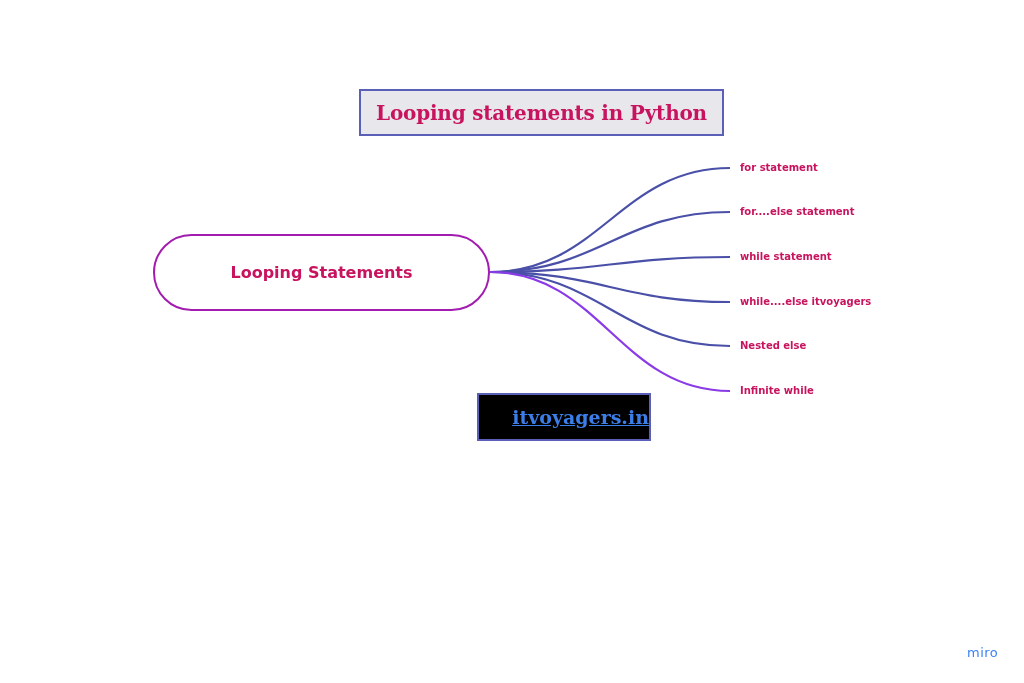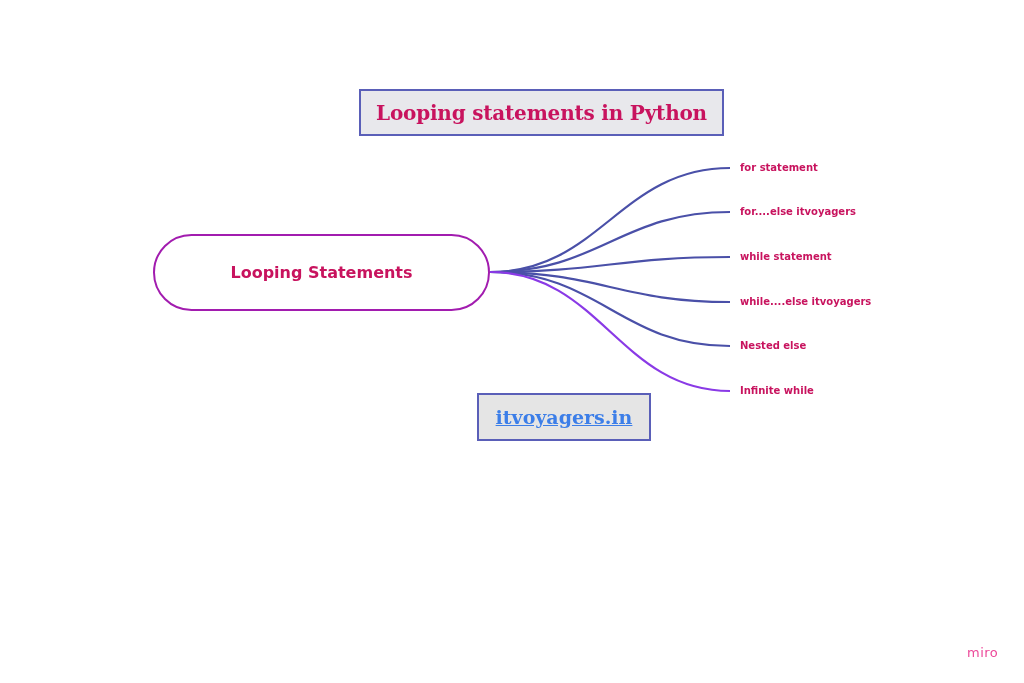--- a/index.html
+++ b/index.html
@@ -24,30 +24,30 @@
     display: flex; align-items: center; justify-content: center;
   }
   .root-text { font-weight: bold; font-size: 16px; color: #c8135e; }
   svg.links { position: absolute; left: 0; top: 0; }
   .branch-label {
     position: absolute; left: 740px; font-weight: bold; font-size: 10px;
     color: #c8135e; line-height: 20px; white-space: nowrap;
   }
   .link-box {
     position: absolute; left: 477px; top: 393px; width: 174px; height: 48px;
-    background: #e5e5e5; border: 2px solid #5a5fb8; box-sizing: border-box;
-    display: flex; align-items: center; justify-content: center;
+    background: #000000; border: 2px solid #5a5fb8; box-sizing: border-box;
+    display: flex; align-items: center; justify-content: flex-end;
   }
   .link-text {
     font-family: "DejaVu Serif", serif; font-weight: bold; font-size: 19px;
     color: #3c7ee8; text-decoration: underline; cursor: pointer;
   }
   .watermark {
     position: absolute; left: 967px; top: 645px; font-size: 13px;
-    color: #ec4899; letter-spacing: 0.5px;
+    color: #3b82f6; letter-spacing: 0.5px;
   }
 </style>
 </head>
 <body>
 
 <div class="title-box">
   <span class="title-text">Looping statements in Python</span>
 </div>
 
 <svg class="links" width="1024" height="683">
@@ -57,21 +57,21 @@
   <path d="M490 272 C 600 272, 620 302, 730 302" fill="none" stroke="#4a50a8" stroke-width="2.2"></path>
   <path d="M490 272 C 600 272, 620 346, 730 346" fill="none" stroke="#4a50a8" stroke-width="2.2"></path>
   <path d="M490 272 C 600 272, 620 391, 730 391" fill="none" stroke="#8a3ae6" stroke-width="2.2"></path>
 </svg>
 
 <div class="root-node">
   <span class="root-text">Looping Statements</span>
 </div>
 
 <div class="branch-label" style="top:158px;">for statement</div>
-<div class="branch-label" style="top:202px;">for....else itvoyagers</div>
+<div class="branch-label" style="top:202px;">for....else statement</div>
 <div class="branch-label" style="top:247px;">while statement</div>
 <div class="branch-label" style="top:292px;">while....else itvoyagers</div>
 <div class="branch-label" style="top:336px;">Nested else</div>
 <div class="branch-label" style="top:381px;">Infinite while</div>
 
 <div class="link-box">
   <span class="link-text">itvoyagers.in</span>
 </div>
 
 <div class="watermark">miro</div>

